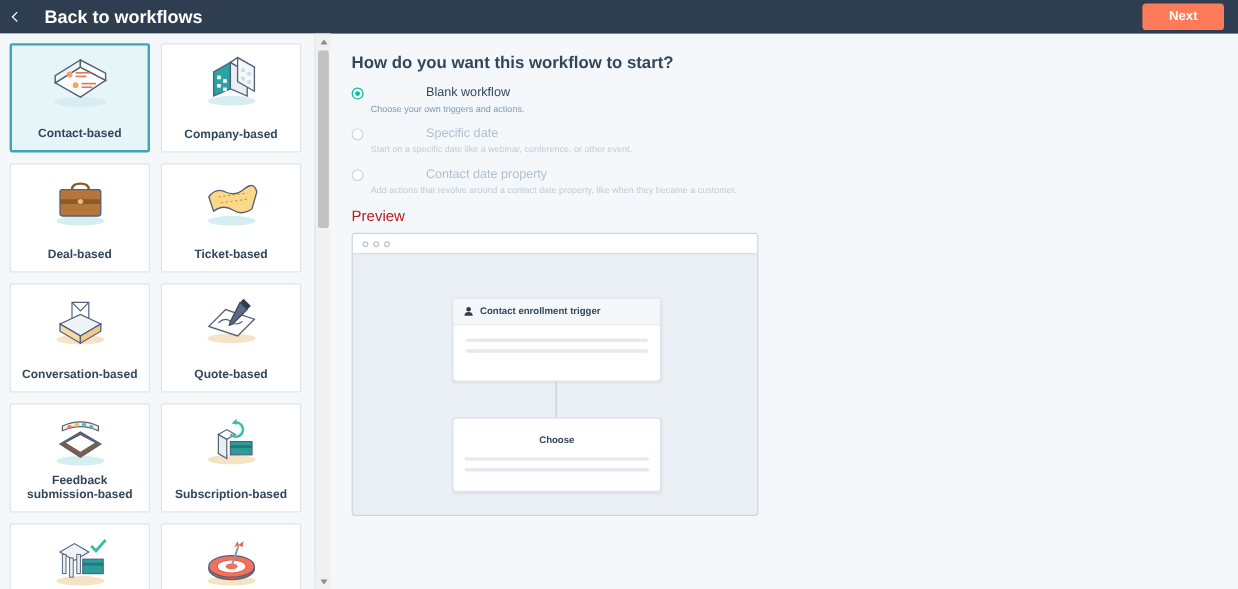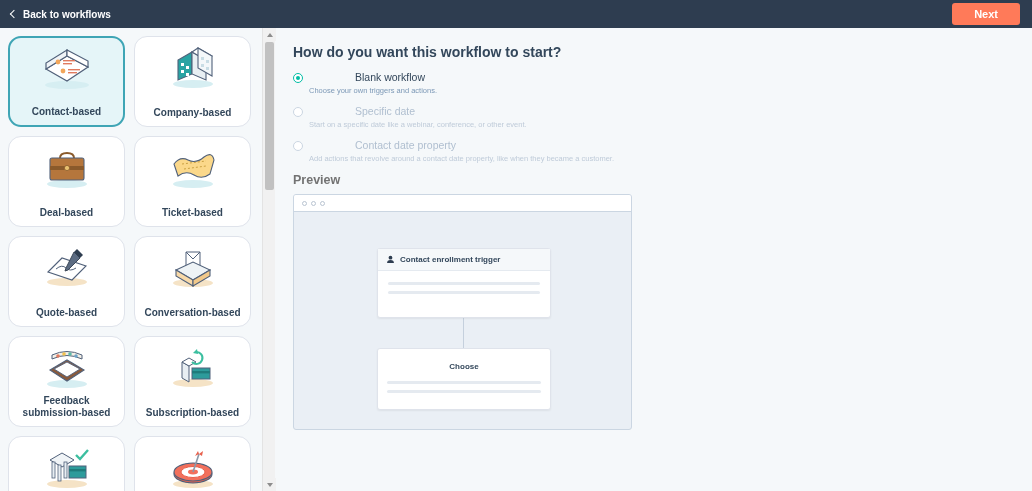--- a/index.html
+++ b/index.html
@@ -9,22 +9,22 @@
     background: #f5f8fa; overflow: hidden;
   }
 
   
   .topbar {
     position: absolute; left: 0; top: 0; width: 1032px; height: 28px;
     background: #2e3d50; display: flex; align-items: center;
     justify-content: space-between; padding: 0 12px 0 8px;
   }
   .back-link {
-    display: flex; align-items: center; gap: 6px;
-    color: #ffffff; font-size: 10px; font-weight: bold; cursor: pointer;
+    display: flex; align-items: center; gap: 20px;
+    color: #ffffff; font-size: 15px; font-weight: bold; cursor: pointer;
   }
   .chev { width: 9px; height: 9px; position: relative; }
   .chev:before {
     content: ""; position: absolute; left: 3px; top: 1px;
     width: 5px; height: 5px; border-left: 1.6px solid #fff;
     border-bottom: 1.6px solid #fff; transform: rotate(45deg);
   }
   .next-btn {
     background: #ff7a59; color: #fff; border: none; border-radius: 3px;
     font-family: "Liberation Sans", sans-serif;
@@ -32,21 +32,21 @@
   }
 
   
   .left-panel {
     position: absolute; left: 0; top: 28px; width: 262px; height: 463px;
     background: #f5f8fa; overflow: hidden; padding: 8px;
   }
   .card-grid { display: flex; flex-wrap: wrap; gap: 9px; }
   .type-card {
     width: 117px; height: 91px; background: #ffffff;
-    border: 1px solid #dfe3eb; border-radius: 13px;
+    border: 1px solid #dfe3eb; border-radius: 2px;
     display: flex; flex-direction: column; align-items: center;
     justify-content: flex-start; cursor: pointer; padding-top: 0;
     position: relative;
   }
   .type-card.selected {
     background: #e5f5f8; border: 2px solid #3fa5b5;
   }
   .type-card .label {
     position: absolute; bottom: 7px; left: 0; right: 0;
     text-align: center; font-size: 10px; font-weight: bold;
@@ -86,21 +86,21 @@
   .opt.on .radio { border-color: #00bda5; }
   .opt.on .radio:after {
     content: ""; position: absolute; left: 2px; top: 2px;
     width: 4px; height: 4px; border-radius: 50%; background: #00bda5;
   }
   .opt .ttl { font-size: 10.5px; color: #33475b; line-height: 13px; padding-left: 46px; }
   .opt .sub { font-size: 7.5px; color: #7c98b6; line-height: 11px; margin-top: 1px; }
   .opt.dis .ttl { color: #b0bfd0; }
   .opt.dis .sub { color: #bfcbd9; }
 
-  .preview-title { font-size: 12.5px; font-weight: bold; color: #737373; margin: 7px 0 7px 0; }
+  .preview-title { font-size: 12.5px; font-weight: normal; color: #b91c1c; margin: 7px 0 7px 0; }
 
   .preview-box {
     width: 339px; height: 236px; border: 1px solid #cbd6e2;
     border-radius: 3px; background: #eaeff5; overflow: hidden;
   }
   .pv-chrome {
     height: 17px; background: #ffffff; border-bottom: 1px solid #cbd6e2;
     display: flex; align-items: center; gap: 4px; padding-left: 8px;
   }
   .dot { width: 5px; height: 5px; border-radius: 50%; border: 1px solid #b9c4d1; }
@@ -197,39 +197,39 @@
         <ellipse cx="31" cy="44" rx="20" ry="4" fill="#d6eef2"></ellipse>
         <path d="M12 24 Q18 16 26 20 Q34 24 42 17 Q50 11 52 20 L48 34 Q40 40 32 35 Q24 30 16 36 Z" fill="#fbd88a" stroke="#51617a" stroke-width="1.1"></path>
         <path d="M20 24 L44 21" stroke="#c49a3a" stroke-width="0.9" stroke-dasharray="2 2"></path>
         <path d="M22 29 L44 26" stroke="#c49a3a" stroke-width="0.9" stroke-dasharray="2 2"></path>
       </svg>
       <div class="label">Ticket-based</div>
     </div>
 
     <div class="type-card">
       <svg class="ill" viewBox="0 0 62 52">
-        <ellipse cx="31" cy="42" rx="20" ry="4" fill="#f5e3c6"></ellipse>
-        <path d="M12 32 L26 18 L50 26 L36 40 Z" fill="#fff" stroke="#51617a" stroke-width="1.1"></path>
-        <path d="M20 29 Q26 24 30 28 Q34 32 40 28" fill="none" stroke="#51617a" stroke-width="1"></path>
-        <path d="M38 12 L44 18 L32 30 L29 31 L30 28 Z" fill="#5b6b82" stroke="#3c4858" stroke-width="1"></path>
-        <path d="M38 12 L41 9 L47 15 L44 18 Z" fill="#2e3d50"></path>
-      </svg>
-      <div class="label">Quote-based</div>
-    </div>
-
-    <div class="type-card">
-      <svg class="ill" viewBox="0 0 62 52">
         <ellipse cx="31" cy="43" rx="20" ry="4" fill="#f5e3c6"></ellipse>
         <path d="M24 12 L38 12 L38 26 L24 26 Z" fill="#fff" stroke="#51617a" stroke-width="1"></path>
         <path d="M24 12 L31 19 L38 12" fill="none" stroke="#51617a" stroke-width="1"></path>
         <path d="M14 30 L31 22 L48 30 L31 40 Z" fill="#eef3f6" stroke="#51617a" stroke-width="1.1"></path>
         <path d="M14 30 L14 36 L31 46 L31 40 Z" fill="#f8d9a8" stroke="#51617a" stroke-width="1.1"></path>
         <path d="M31 40 L48 30 L48 36 L31 46 Z" fill="#f2c98a" stroke="#51617a" stroke-width="1.1"></path>
       </svg>
       <div class="label">Conversation-based</div>
+    </div>
+
+    <div class="type-card">
+      <svg class="ill" viewBox="0 0 62 52">
+        <ellipse cx="31" cy="42" rx="20" ry="4" fill="#f5e3c6"></ellipse>
+        <path d="M12 32 L26 18 L50 26 L36 40 Z" fill="#fff" stroke="#51617a" stroke-width="1.1"></path>
+        <path d="M20 29 Q26 24 30 28 Q34 32 40 28" fill="none" stroke="#51617a" stroke-width="1"></path>
+        <path d="M38 12 L44 18 L32 30 L29 31 L30 28 Z" fill="#5b6b82" stroke="#3c4858" stroke-width="1"></path>
+        <path d="M38 12 L41 9 L47 15 L44 18 Z" fill="#2e3d50"></path>
+      </svg>
+      <div class="label">Quote-based</div>
     </div>
 
     <div class="type-card">
       <svg class="ill" viewBox="0 0 62 52">
         <ellipse cx="31" cy="44" rx="20" ry="4" fill="#d6eef2"></ellipse>
         <path d="M14 30 L31 20 L48 30 L31 41 Z" fill="#8a5a3b" stroke="#51617a" stroke-width="1.1"></path>
         <path d="M18 29 L31 22 L44 29 L31 37 Z" fill="#fff" stroke="#51617a" stroke-width="0.9"></path>
         <path d="M16 15 Q31 8 46 15 L46 19 Q31 12 16 19 Z" fill="#f3efe6" stroke="#51617a" stroke-width="1"></path>
         <circle cx="22" cy="16" r="1.8" fill="#e07a5f"></circle>
         <circle cx="28" cy="14" r="1.8" fill="#f2c14e"></circle>

